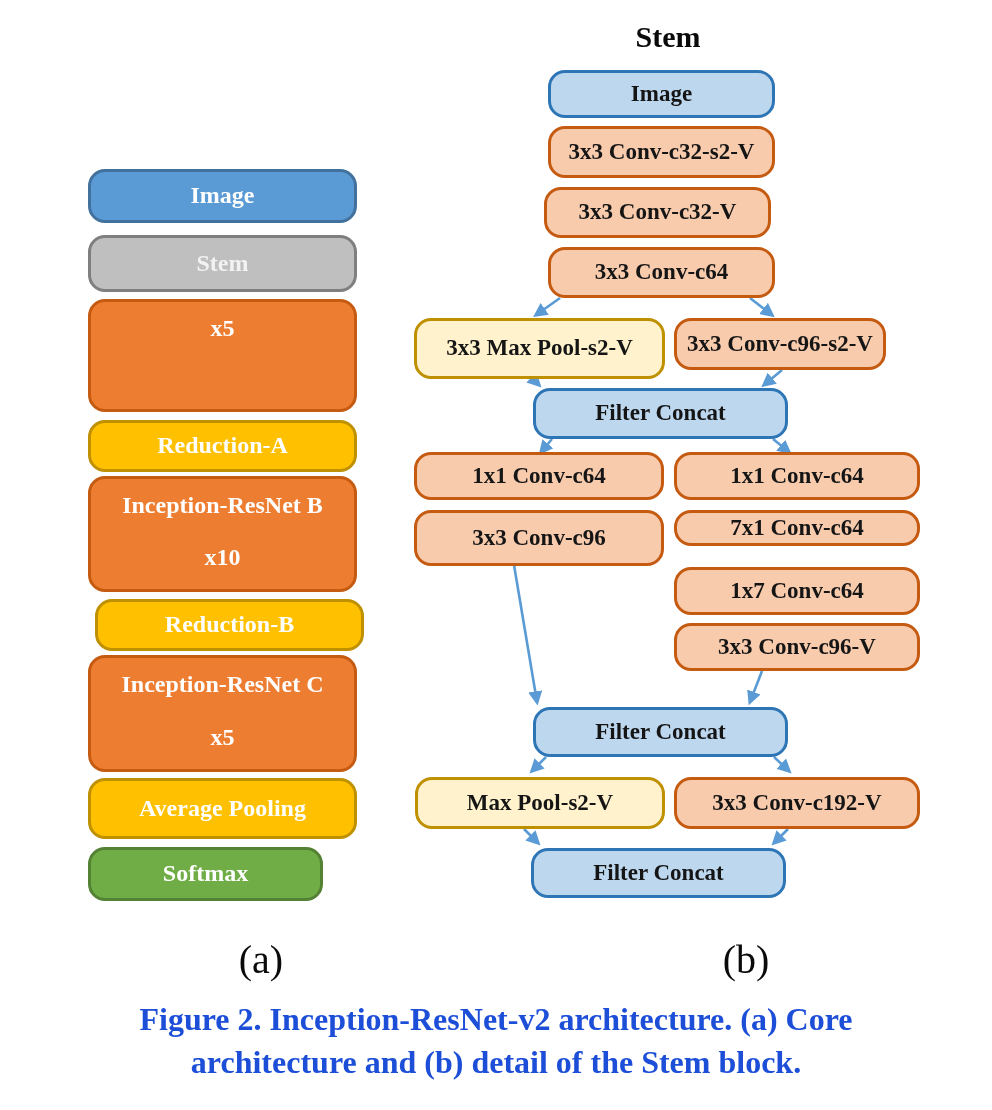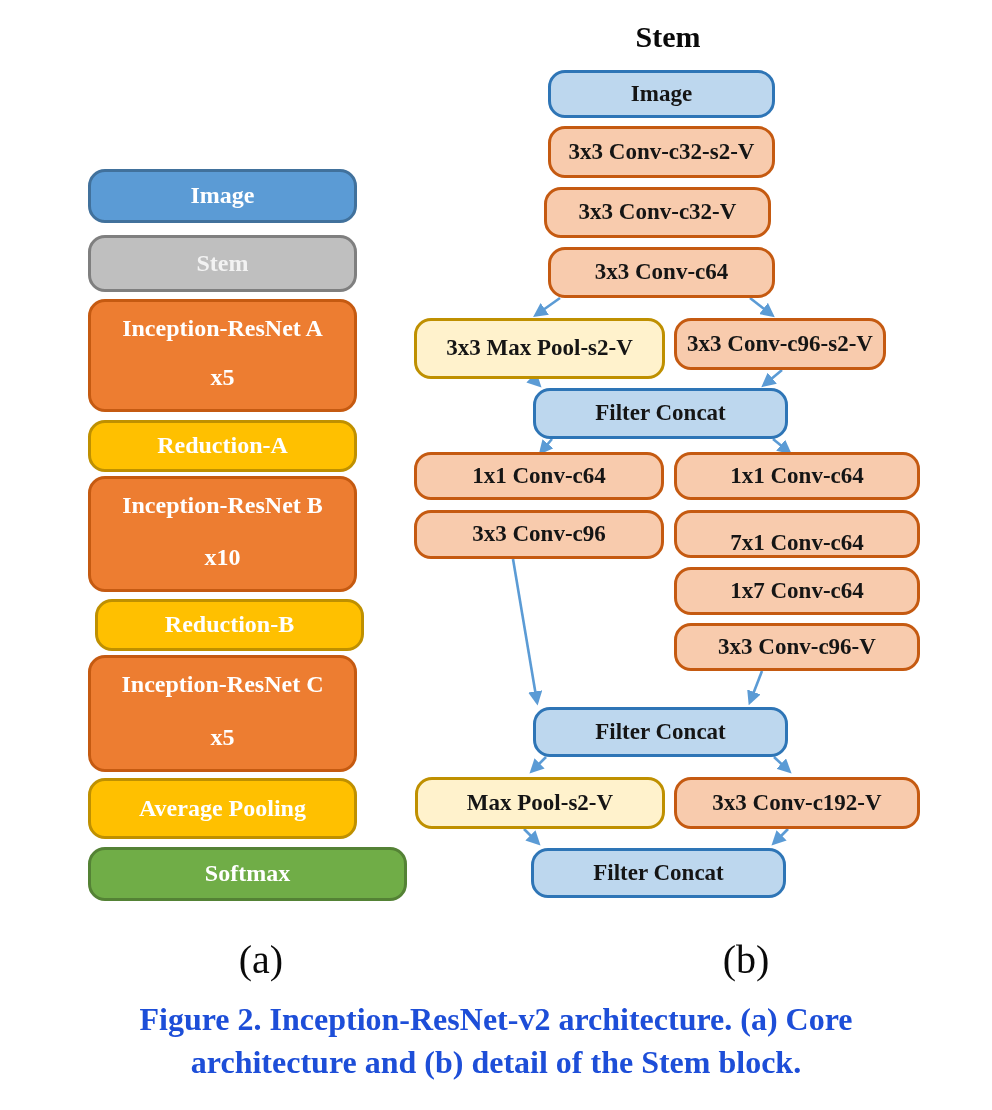--- a/index.html
+++ b/index.html
@@ -56,21 +56,20 @@
 
   <div class="blk left-blk c-blue" style="left:88px;top:169px;width:269px;height:54px;">
     <span>Image</span>
   </div>
 
   <div class="blk left-blk c-gray" style="left:88px;top:235px;width:269px;height:57px;color:#f2f2f2;">
     <span>Stem</span>
   </div>
 
   <div class="blk left-blk c-orange tall" style="left:88px;top:299px;width:269px;height:113px;">
-    <span>Inception-ResNet A</span>
     <span>x5</span>
   </div>
 
   <div class="blk left-blk c-gold" style="left:88px;top:420px;width:269px;height:52px;">
     <span>Reduction-A</span>
   </div>
 
   <div class="blk left-blk c-orange tall" style="left:88px;top:476px;width:269px;height:116px;">
     <span>Inception-ResNet B</span>
     <span>x10</span>
@@ -82,21 +81,21 @@
 
   <div class="blk left-blk c-orange tall" style="left:88px;top:655px;width:269px;height:117px;">
     <span>Inception-ResNet C</span>
     <span>x5</span>
   </div>
 
   <div class="blk left-blk c-gold" style="left:88px;top:778px;width:269px;height:61px;">
     <span>Average Pooling</span>
   </div>
 
-  <div class="blk left-blk c-green" style="left:88px;top:847px;width:319px;height:54px;">
+  <div class="blk left-blk c-green" style="left:88px;top:847px;width:235px;height:54px;">
     <span>Softmax</span>
   </div>
 
   <div class="col-title" style="left:553px;top:20px;width:230px;font-size:30px;">Stem</div>
 
   <div class="blk right-blk c-lblue" style="left:548px;top:70px;width:227px;height:48px;">
     <span>Image</span>
   </div>
 
   <div class="blk right-blk c-peach" style="left:548px;top:126px;width:227px;height:52px;">
@@ -124,25 +123,25 @@
   </div>
 
   <div class="blk right-blk c-peach" style="left:414px;top:452px;width:250px;height:48px;">
     <span>1x1 Conv-c64</span>
   </div>
 
   <div class="blk right-blk c-peach" style="left:674px;top:452px;width:246px;height:48px;">
     <span>1x1 Conv-c64</span>
   </div>
 
-  <div class="blk right-blk c-peach" style="left:414px;top:510px;width:250px;height:49px;">
+  <div class="blk right-blk c-peach" style="left:414px;top:510px;width:250px;height:56px;">
     <span>3x3 Conv-c96</span>
   </div>
 
-  <div class="blk right-blk c-peach" style="left:674px;top:510px;width:246px;height:48px;align-items:flex-end;">
+  <div class="blk right-blk c-peach" style="left:674px;top:510px;width:246px;height:36px;">
     <span>7x1 Conv-c64</span>
   </div>
 
   <div class="blk right-blk c-peach" style="left:674px;top:567px;width:246px;height:48px;">
     <span>1x7 Conv-c64</span>
   </div>
 
   <div class="blk right-blk c-peach" style="left:674px;top:623px;width:246px;height:48px;">
     <span>3x3 Conv-c96-V</span>
   </div>

